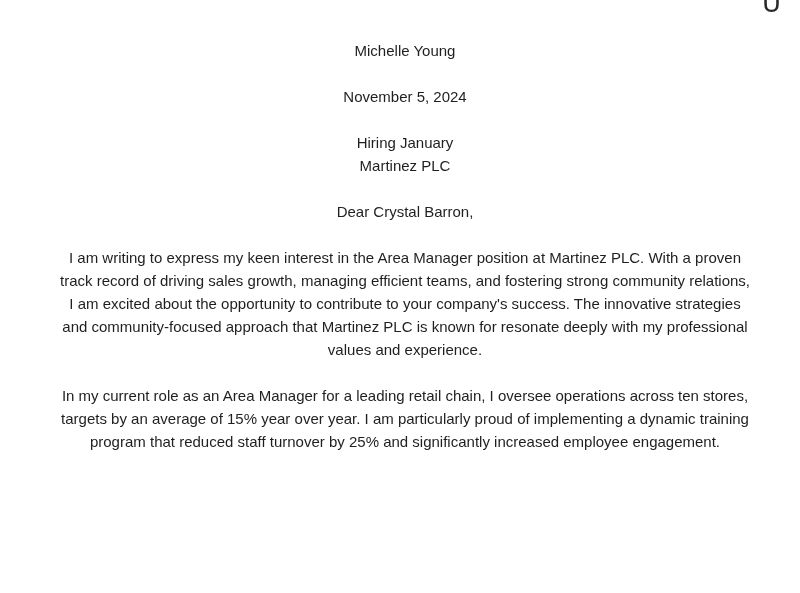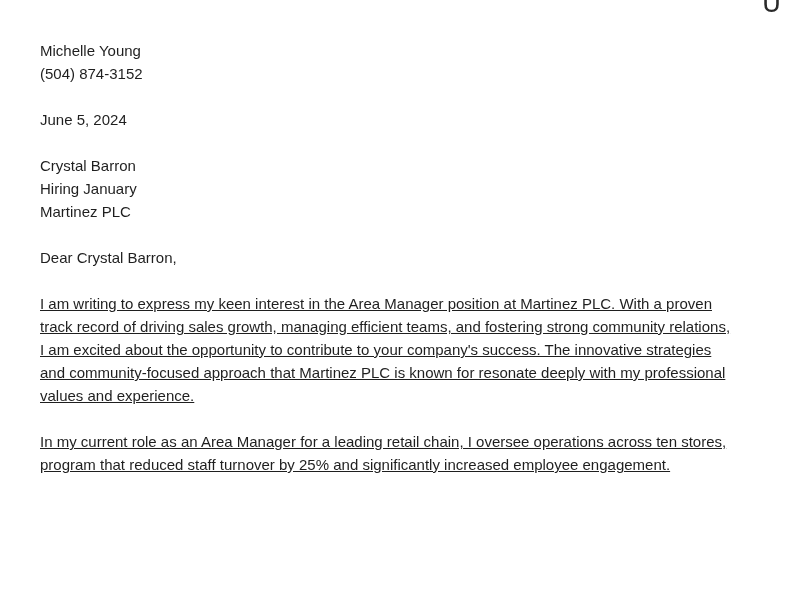--- a/index.html
+++ b/index.html
@@ -10,53 +10,52 @@
     font-size: 15px;
     line-height: 23px;
   }
   .corner-glyph {
     position: absolute; top: -10px; left: 762px;
     font-size: 26px; line-height: 26px; color: #2a2a2a;
     font-family: "DejaVu Sans", sans-serif;
   }
   .letter { position: absolute; left: 40px; top: 39px; width: 730px; }
   .block { margin: 0 0 23px 0; }
-  .line { display: block; white-space: nowrap; }
-  p { margin: 8px 0 23px 0; text-decoration: underline; }
+  .line { display: block; white-space: nowrap; text-align: center; }
+  p { margin: 8px 0 23px 0; }
 </style>
 </head>
 <body>
 
 <span class="corner-glyph">U</span>
 
 <div class="letter">
   <div class="block">
     <span class="line">Michelle Young</span>
-    <span class="line">(504) 874-3152</span>
   </div>
 
   <div class="block">
-    <span class="line">June 5, 2024</span>
+    <span class="line">November 5, 2024</span>
   </div>
 
   <div class="block">
-    <span class="line">Crystal Barron</span>
     <span class="line">Hiring January</span>
     <span class="line">Martinez PLC</span>
   </div>
 
   <div class="block">
     <span class="line">Dear Crystal Barron,</span>
   </div>
 
   <p>
     <span class="line">I am writing to express my keen interest in the Area Manager position at Martinez PLC. With a proven</span>
     <span class="line">track record of driving sales growth, managing efficient teams, and fostering strong community relations,</span>
     <span class="line">I am excited about the opportunity to contribute to your company's success. The innovative strategies</span>
     <span class="line">and community-focused approach that Martinez PLC is known for resonate deeply with my professional</span>
     <span class="line">values and experience.</span>
   </p>
 
   <p>
     <span class="line">In my current role as an Area Manager for a leading retail chain, I oversee operations across ten stores,</span>
+    <span class="line">targets by an average of 15% year over year. I am particularly proud of implementing a dynamic training</span>
     <span class="line">program that reduced staff turnover by 25% and significantly increased employee engagement.</span>
   </p>
 </div>
 
 </body></html>

